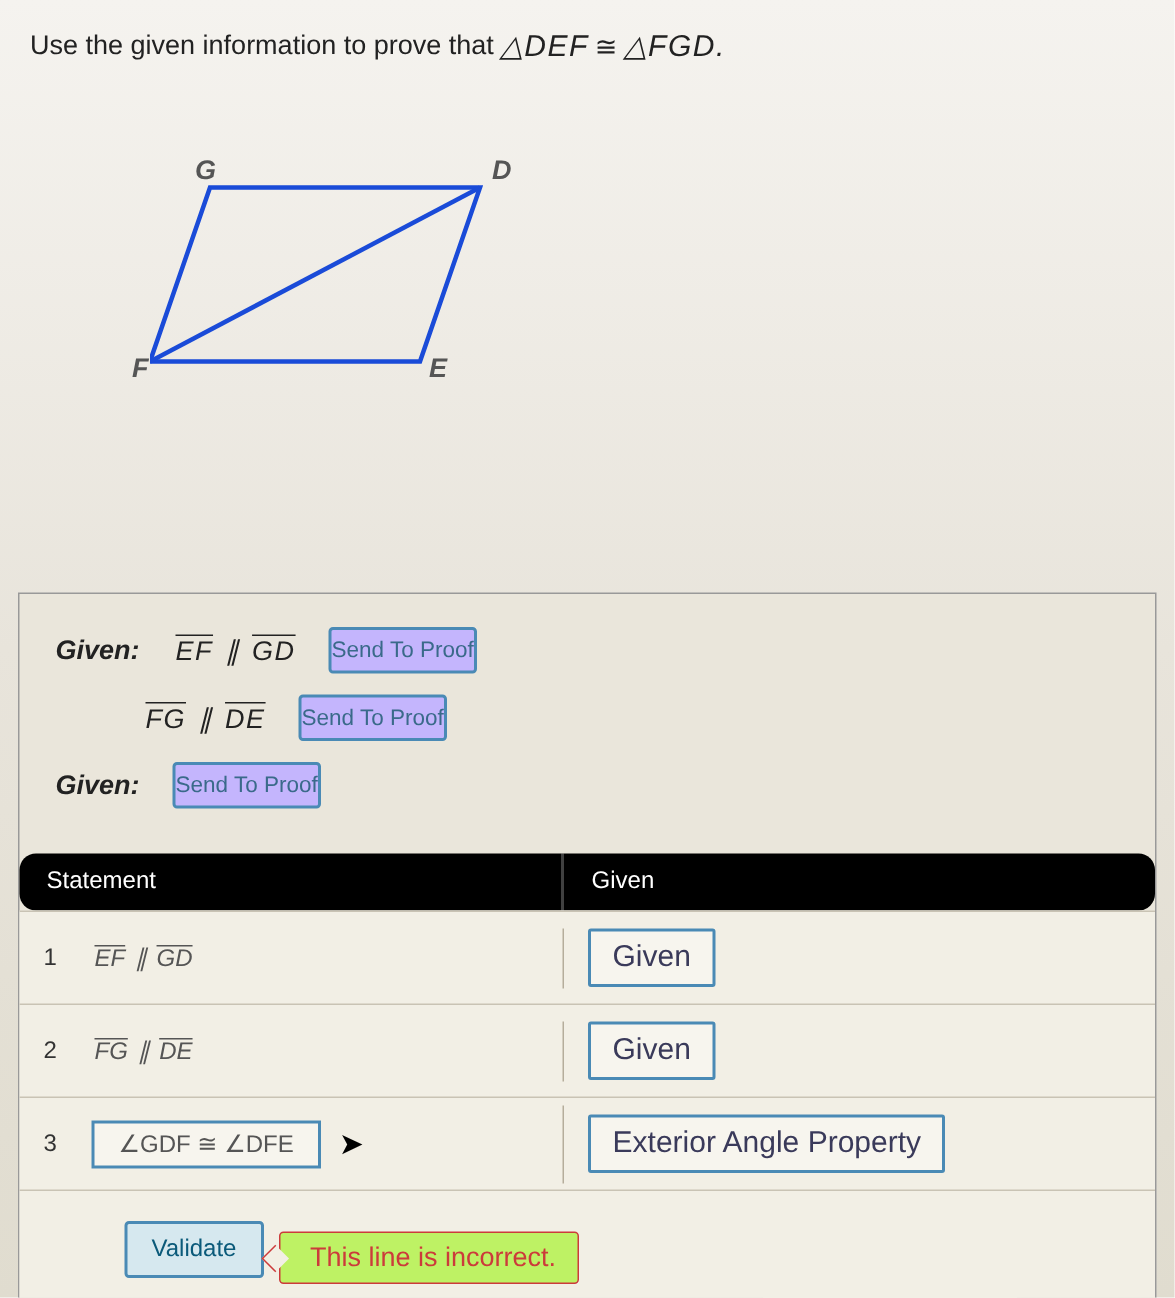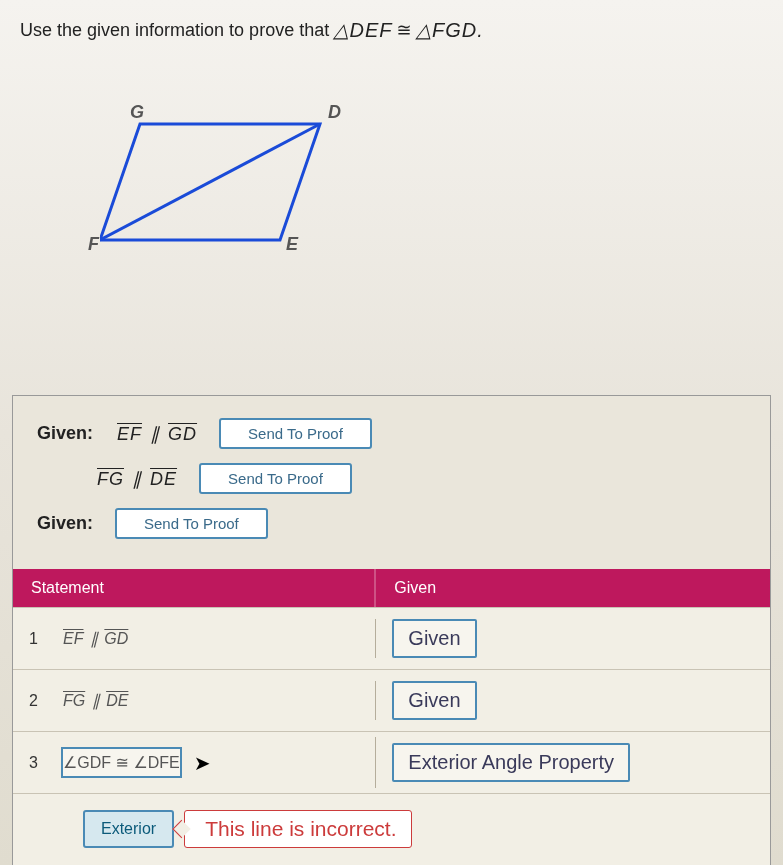--- a/index.html
+++ b/index.html
@@ -45,37 +45,38 @@
     .given-block {
       padding: 22px 24px 16px 24px;
     }
     .given-row {
       display: flex;
       align-items: center;
       gap: 20px;
       margin-bottom: 14px;
       font-size: 18px;
     }
-    .given-row .lbl { font-weight: bold; display:inline-block; min-width: 58px; }
+    .given-row .lbl { font-weight: bold; display:inline-block; min-width: 58px; font-style: italic; }
     .math-expr { font-style: italic; letter-spacing: 1px; }
     .ov { text-decoration: overline; font-style: italic; display:inline-block; padding: 0 2px; }
     .send-btn {
       border: 2px solid #4a8ab5;
-      background: #ffffff;
+      background: #c4b5fd;
       color: #3a6a8a;
-      padding: 5px 27px;
+      padding: 5px 0;
       font-size: 15px;
       border-radius: 3px;
       cursor: pointer;
     }
     .divider-blue {
       display: flex;
-      background: #be185d;
+      background: #000000;
       color: #fff;
       font-size: 16px;
+      border-radius: 11px;
     }
     .divider-blue .hcell {
       padding: 10px 18px;
     }
     .divider-blue .hcell.st { width: 48%; border-right: 2px solid rgba(255,255,255,0.25); }
     .table-body { background: #f2efe5; }
     .trow {
       display: flex;
       border-top: 1px solid #c9c3b4;
       align-items: center;
@@ -104,21 +105,21 @@
       border: 2px solid #4a8ab5;
       background: #f7f5ee;
       color: #3a3a5a;
       padding: 6px 14px;
       font-size: 20px;
       border-radius: 2px;
     }
     .selected-box {
       border: 2px solid #4a8ab5;
       background: #f7f5ee;
-      padding: 4px 0;
+      padding: 4px 16px;
       display: inline-flex;
       align-items: center;
       gap: 2px;
     }
     .cursor-arrow {
       font-size: 20px;
       color: #000;
       margin-left: -2px;
     }
     .validate-row {
@@ -135,24 +136,25 @@
       padding: 8px 16px;
       font-size: 16px;
       border-radius: 3px;
       cursor: pointer;
       font-weight: 500;
     }
     .error-bubble {
       border: 1.5px solid #cc3b3b;
       color: #cc3b3b;
       padding: 6px 14px 6px 20px;
-      font-size: 21px;
+      font-size: 18px;
       border-radius: 3px;
       position: relative;
-      background: #ffffff;
+      background: #bef264;
+      margin-top: 11px;
     }
     .error-bubble::before {
       content: "";
       position: absolute;
       left: -10px;
       top: 50%;
       transform: translateY(-50%) rotate(45deg);
       width: 12px;
       height: 12px;
       border-left: 1.5px solid #cc3b3b;
@@ -254,19 +256,19 @@
           </span>
         </span>
         <span class="cursor-arrow">➤</span>
       </div>
       <div class="cell-reason">
         <span class="reason-chip">Exterior Angle Property</span>
       </div>
     </div>
 
     <div class="validate-row">
-      <button class="validate-btn">Exterior</button>
+      <button class="validate-btn">Validate</button>
       <div class="error-bubble">This line is incorrect.</div>
     </div>
 
   </div>
 
 </div>
 
 </body></html>

